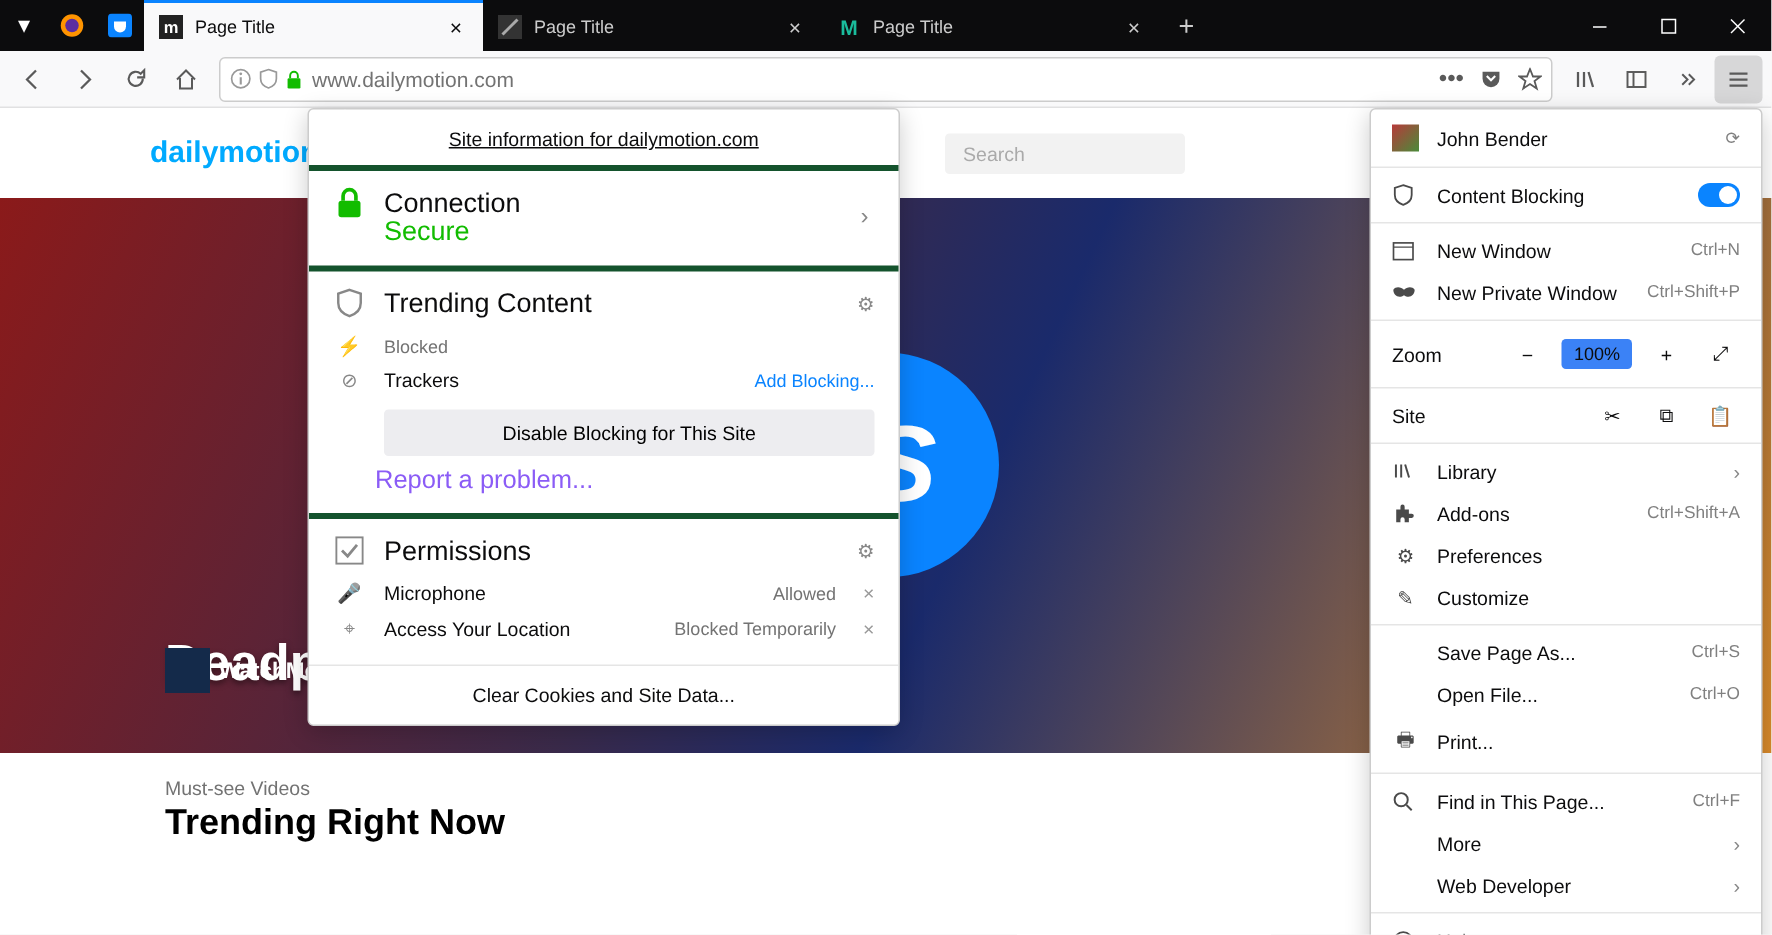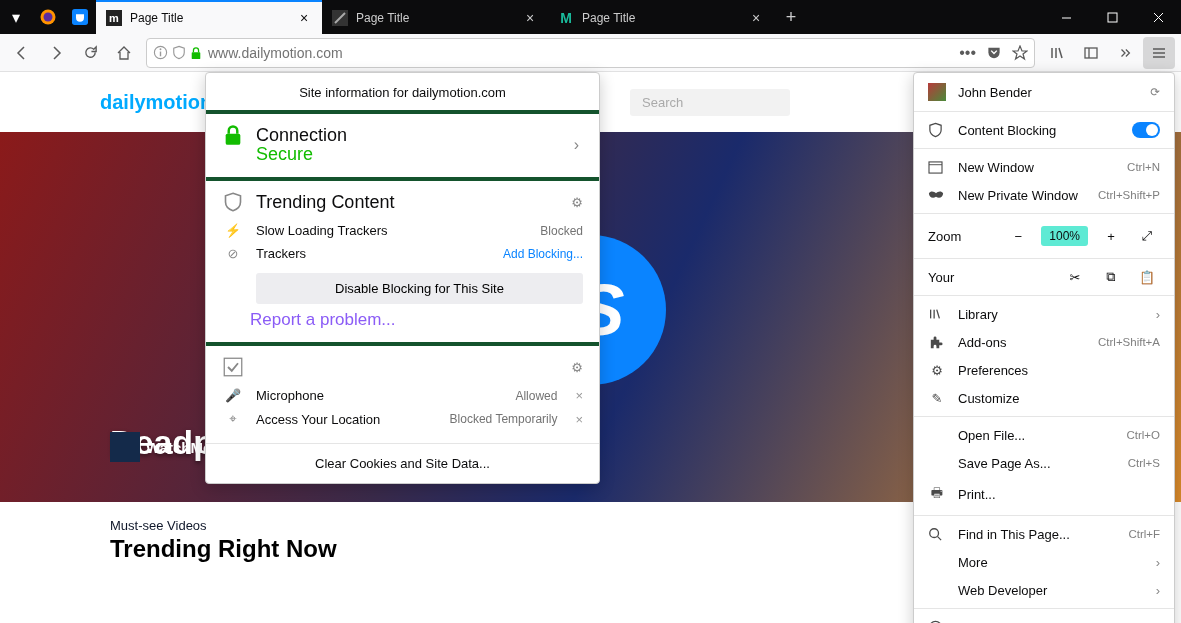--- a/index.html
+++ b/index.html
@@ -36,27 +36,27 @@
 .dm-logo { color:#00aaff; font-weight:bold; font-size:20px; }
 .dm-link { color:#333; cursor:pointer; }
 .dm-link.active { color:#00aaff; border-bottom:2px solid #00aaff; padding-bottom:4px; }
 .dm-search { margin-left:20px; background:#f2f2f2; border-radius:3px; padding:6px 12px; color:#aaa; font-size:13px; width:160px; }
 .hero { height:370px; background:linear-gradient(115deg,#8b1a1a 0%,#3a2a4a 40%,#1a2a6b 55%,#d98a2a 100%); position:relative; display:flex; align-items:flex-end; padding:0 110px 40px; }
 .hero-vs { position:absolute; left:50%; top:48%; transform:translate(-50%,-50%); width:150px; height:150px; border-radius:50%; background:#0a84ff; display:flex; align-items:center; justify-content:center; color:#fff; font-size:72px; font-weight:bold; font-style:italic; }
 .hero-title { color:#fff; font-size:34px; font-weight:800; text-shadow:0 2px 4px rgba(0,0,0,0.5); }
 .hero-wm { position:absolute; left:110px; top:300px; color:#fff; font-weight:bold; font-size:15px; display:flex; align-items:center; gap:6px; }
 .hero-wm .sq { width:30px; height:30px; background:#142a4a; }
 .below { padding:16px 110px; }
-.below .tag { font-size:13px; color:#0f172a; }
+.below .tag { font-size:13px; color:#737373; }
 .below h2 { font-size:24px; font-weight:800; margin-top:2px; }
 
 
 .siteinfo { position:absolute; top:72px; left:205px; width:395px; background:#fff; border:1px solid #ccc; border-radius:4px; box-shadow:0 4px 16px rgba(0,0,0,0.2); z-index:50; font-size:13px; color:#0c0c0d; }
 .siteinfo::before { content:""; position:absolute; top:-8px; left:16px; border:8px solid transparent; border-bottom-color:#fff; }
-.si-header { text-align:center; padding:12px 16px 10px; font-size:13px; }
+.si-header { text-align:center; padding:12px 16px 10px; font-size:13px;text-decoration:underline; }
 .si-sec { border-top:4px solid #14532d; padding:10px 16px 12px; }
 .si-row { display:flex; align-items:center; gap:12px; }
 .si-icon { width:22px; height:22px; display:flex; align-items:center; justify-content:center; color:#888; font-size:18px; }
 .si-icon.green svg { fill:#12bc00; }
 .si-title { font-size:18px; font-weight:400; flex:1; }
 .si-chev { color:#888; font-size:16px; padding:0 4px; }
 .si-sub { font-size:18px; color:#12bc00; margin-left:34px; margin-top:-2px; }
 .si-item { display:flex; align-items:center; gap:12px; padding:4px 0; }
 .si-item .ii { width:22px; text-align:center; color:#888; }
 .si-item .lbl { flex:1; }
@@ -76,21 +76,21 @@
 .am-row .lbl { flex:1; }
 .am-row .hint { color:#808080; font-size:11.5px; }
 .am-row .chev { color:#888; }
 .am-sep { height:1px; background:#e5e5e5; margin:4px 0; }
 .am-avatar { width:18px; height:18px; background:linear-gradient(135deg,#b73a3a,#4a8b3a); }
 .toggle { width:28px; height:16px; background:#0a84ff; border-radius:10px; position:relative; }
 .toggle::after { content:""; position:absolute; right:2px; top:2px; width:12px; height:12px; background:#fff; border-radius:50%; }
 .zoom-row { display:flex; align-items:center; padding:6px 14px; gap:10px; }
 .zoom-row .zlbl { flex:1; }
 .zbtn { width:26px; height:24px; display:flex; align-items:center; justify-content:center; cursor:pointer; border-radius:3px; }
-.zval { background:#5eead4; padding:3px 8px; border-radius:3px; font-size:12px; }
+.zval { background:#3b82f6; padding:3px 8px; border-radius:3px; font-size:12px; }
 .edit-row { display:flex; align-items:center; padding:6px 14px; gap:10px; }
 .edit-row .elbl { flex:1; }
 .ebtn { width:26px; text-align:center; cursor:pointer; }
 
 svg { display:block; }
 </style>
 </head>
 <body>
 
 <div class="titlebar">
@@ -292,39 +292,39 @@
       <span class="si-icon">
           <svg width="20" height="22" viewBox="0 0 16 16">
             <path d="M8 1 L14 3v5c0 4-3 6-6 7-3-1-6-3-6-7V3z" fill="none" stroke="#888" stroke-width="1.3"></path>
           </svg>
         </span>
       <span class="si-title">Trending Content</span>
       <span class="si-gear">⚙</span>
     </div>
     <div class="si-item">
       <span class="ii">⚡</span>
-      <span class="lbl">Slow Loading Trackers</span>
       <span class="val">Blocked</span>
     </div>
     <div class="si-item">
       <span class="ii">⊘</span>
       <span class="lbl">Trackers</span>
       <span class="val link">Add Blocking...</span>
     </div>
     <button class="si-button">Disable Blocking for This Site</button>
     <div class="si-link">Report a problem...</div>
   </div>
   <div class="si-sec">
     <div class="si-row" style="margin-bottom:6px;">
       <span class="si-icon">
           <svg width="20" height="20" viewBox="0 0 16 16">
             <rect x="1" y="1" width="14" height="14" fill="none" stroke="#888"></rect>
             <path d="M4 8l3 3 5-6" fill="none" stroke="#888" stroke-width="1.5"></path>
           </svg>
         </span>
+      <span class="si-title">Permissions</span>
       <span class="si-gear">⚙</span>
     </div>
     <div class="si-item">
       <span class="ii">🎤</span>
       <span class="lbl">Microphone</span>
       <span class="val">Allowed</span>
       <span class="xbtn">×</span>
     </div>
     <div class="si-item">
       <span class="ii">⌖</span>
@@ -375,21 +375,21 @@
   <div class="am-sep"></div>
   <div class="zoom-row">
     <span class="zlbl">Zoom</span>
     <span class="zbtn">−</span>
     <span class="zval">100%</span>
     <span class="zbtn">+</span>
     <span class="zbtn">⤢</span>
   </div>
   <div class="am-sep"></div>
   <div class="edit-row">
-    <span class="elbl">Your</span>
+    <span class="elbl">Site</span>
     <span class="ebtn">✂</span>
     <span class="ebtn">⧉</span>
     <span class="ebtn">📋</span>
   </div>
   <div class="am-sep"></div>
   <div class="am-row">
     <span class="ic">
         <svg width="14" height="14" viewBox="0 0 16 16">
           <line x1="3" y1="3" x2="3" y2="13" stroke="#4a4a4a" stroke-width="1.5"></line>
           <line x1="7" y1="3" x2="7" y2="13" stroke="#4a4a4a" stroke-width="1.5"></line>
@@ -412,27 +412,27 @@
     <span class="ic">⚙</span>
     <span class="lbl">Preferences</span>
   </div>
   <div class="am-row">
     <span class="ic">✎</span>
     <span class="lbl">Customize</span>
   </div>
   <div class="am-sep"></div>
   <div class="am-row">
     <span class="ic"></span>
+    <span class="lbl">Save Page As...</span>
+    <span class="hint">Ctrl+S</span>
+  </div>
+  <div class="am-row">
+    <span class="ic"></span>
     <span class="lbl">Open File...</span>
     <span class="hint">Ctrl+O</span>
-  </div>
-  <div class="am-row">
-    <span class="ic"></span>
-    <span class="lbl">Save Page As...</span>
-    <span class="hint">Ctrl+S</span>
   </div>
   <div class="am-row">
     <span class="ic">🖶</span>
     <span class="lbl">Print...</span>
   </div>
   <div class="am-sep"></div>
   <div class="am-row">
     <span class="ic">
         <svg width="14" height="14" viewBox="0 0 16 16">
           <circle cx="7" cy="7" r="5" fill="none" stroke="#4a4a4a" stroke-width="1.5"></circle>

